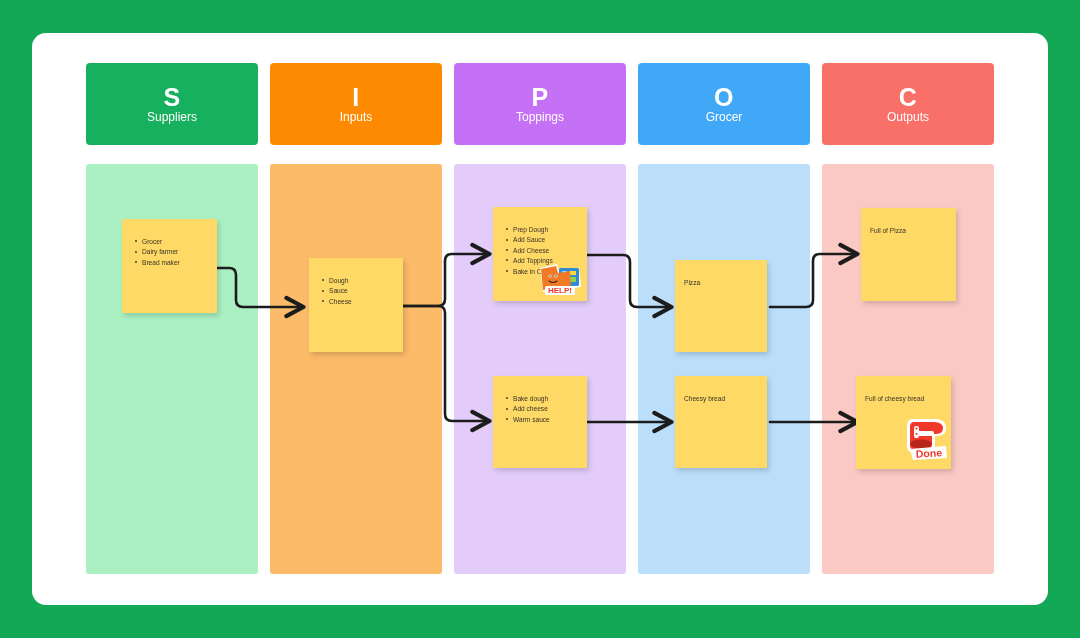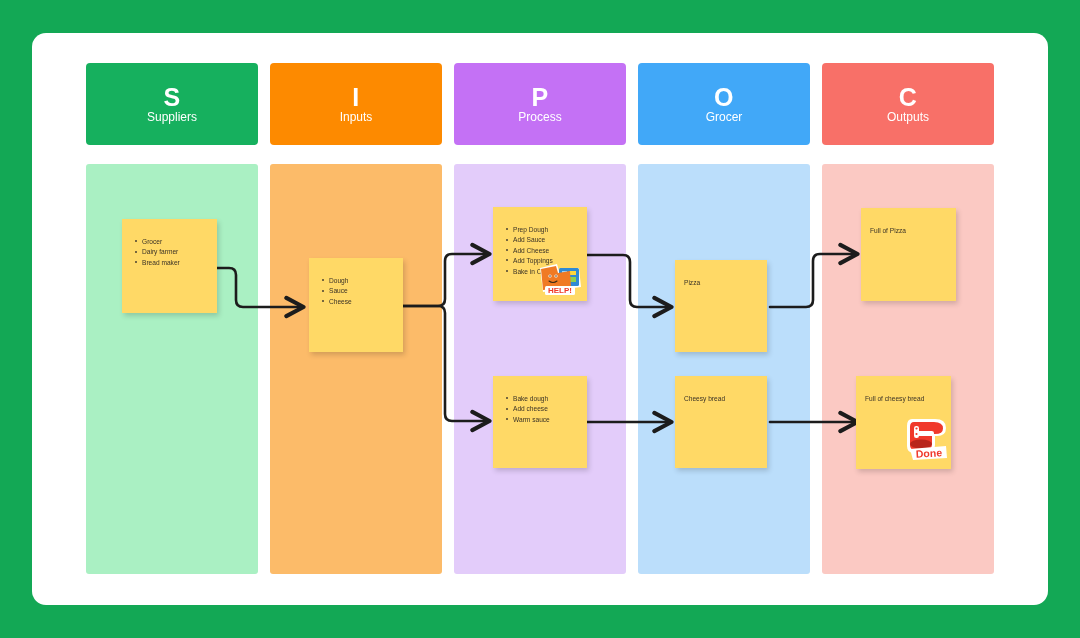--- a/index.html
+++ b/index.html
@@ -66,21 +66,21 @@
   <div class="chip" style="left: 86px; width: 172px; background: rgb(22, 176, 94);" id="chip0">
     <div class="letter">S</div>
     <div class="word">Suppliers</div>
   </div>
   <div class="chip" style="left: 270px; width: 172px; background: rgb(253, 138, 0);" id="chip1">
     <div class="letter">I</div>
     <div class="word">Inputs</div>
   </div>
   <div class="chip" style="left: 454px; width: 172px; background: rgb(196, 113, 245);" id="chip2">
     <div class="letter">P</div>
-    <div class="word">Process</div>
+    <div class="word">Toppings</div>
   </div>
   <div class="chip" style="left: 638px; width: 172px; background: rgb(65, 168, 248);" id="chip3">
     <div class="letter">O</div>
     <div class="word">Grocer</div>
   </div>
   <div class="chip" style="left: 822px; width: 172px; background: rgb(248, 112, 104);" id="chip4">
     <div class="letter">C</div>
     <div class="word">Outputs</div>
   </div>
 

